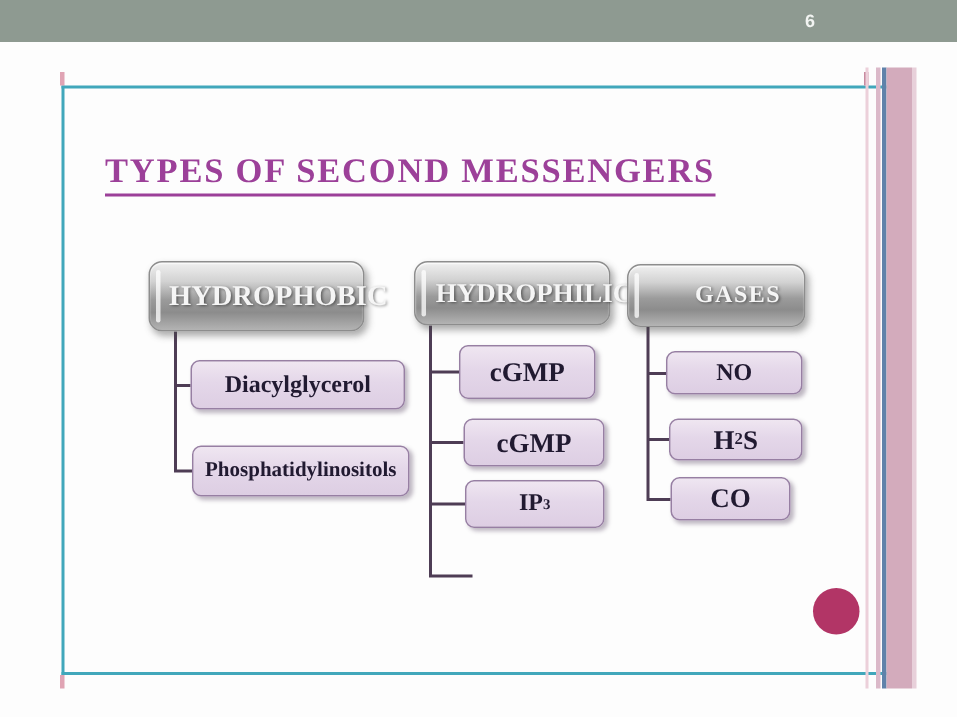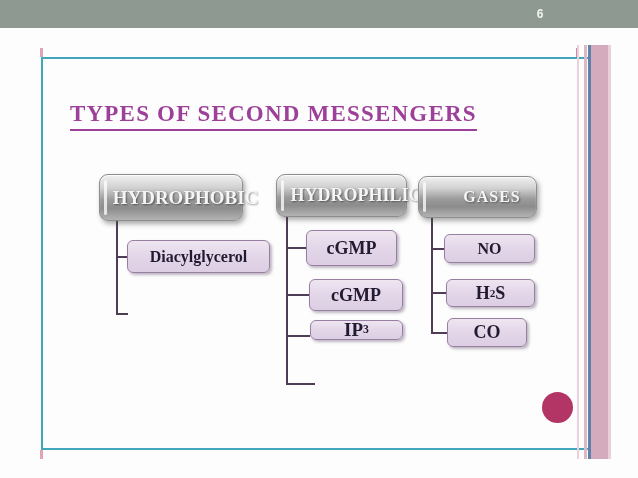--- a/index.html
+++ b/index.html
@@ -77,21 +77,21 @@
     border:1px solid #977fa3; border-radius:6px;
     box-shadow:2px 2px 3px rgba(110,95,120,.45);
     color:#211a31; font-weight:bold; white-space:nowrap;
   }
   .child sub { font-size:0.62em; }
   .child sup { font-size:0.62em; }
   .c-diacyl  { left:127px; top:240px; width:143px; height:33px; font-size:16px; }
   .c-phosph  { left:128px; top:297px; width:145px; height:34px; font-size:14px; }
   .c-camp    { left:306px; top:230px; width:91px;  height:36px; font-size:18px; }
   .c-cgmp    { left:309px; top:279px; width:94px;  height:32px; font-size:18px; }
-  .c-ip3     { left:310px; top:320px; width:93px;  height:20px; font-size:19px; }
+  .c-ip3     { left:310px; top:320px; width:93px;  height:32px; font-size:16px; }
   .c-ca      { left:315px; top:371px; width:86px;  height:27px; font-size:17px; }
   .c-no      { left:444px; top:234px; width:91px;  height:29px; font-size:16px; }
   .c-h2s     { left:446px; top:279px; width:89px;  height:28px; font-size:18px; }
   .c-co      { left:447px; top:318px; width:80px;  height:29px; font-size:18px; }
 
   
   .accent-circle {
     position:absolute; left:542px; top:392px; width:31px; height:31px;
     border-radius:50%; background:#b23566;
   }
@@ -132,20 +132,26 @@
   <div class="parent p-gases">
     <span>GASES</span>
   </div>
 
   <div class="child c-diacyl">
     <span>Diacylglycerol</span>
       <sub></sub>
       <sup></sup>
       <span></span>
   </div>
+  <div class="child c-phosph">
+    <span>Phosphatidylinositols</span>
+      <sub></sub>
+      <sup></sup>
+      <span></span>
+  </div>
 
   <div class="child c-camp">
     <span>cGMP</span>
       <sub></sub>
       <sup></sup>
       <span></span>
   </div>
   <div class="child c-cgmp">
     <span>cGMP</span>
       <sub></sub>

